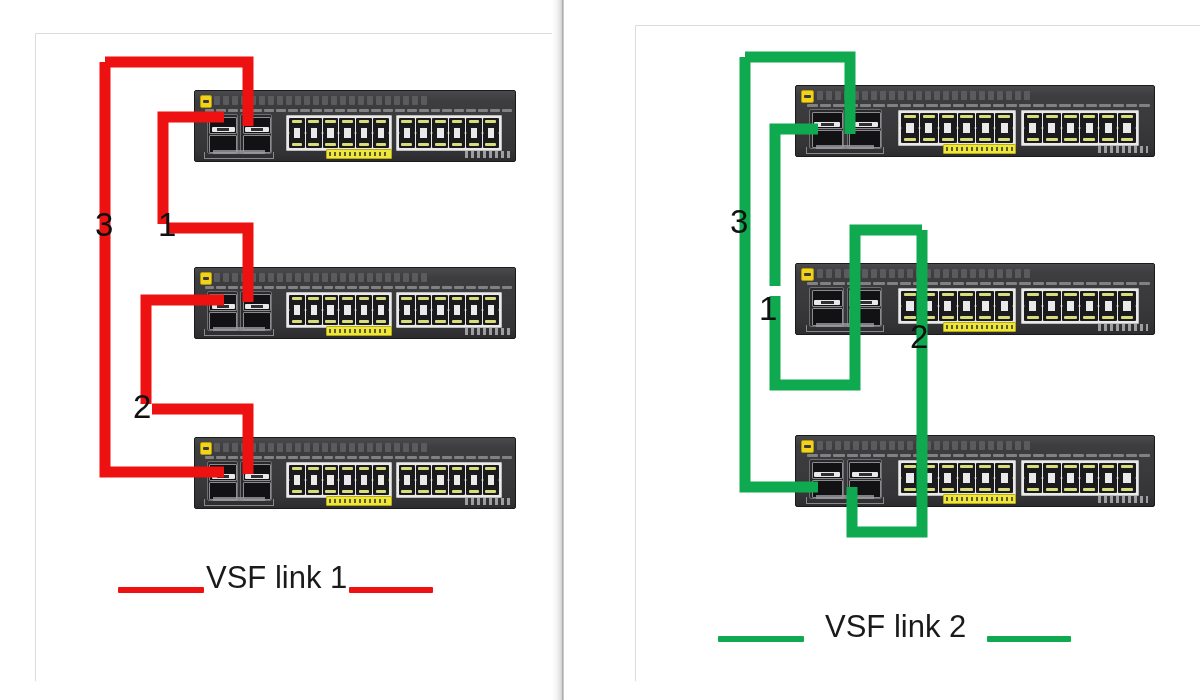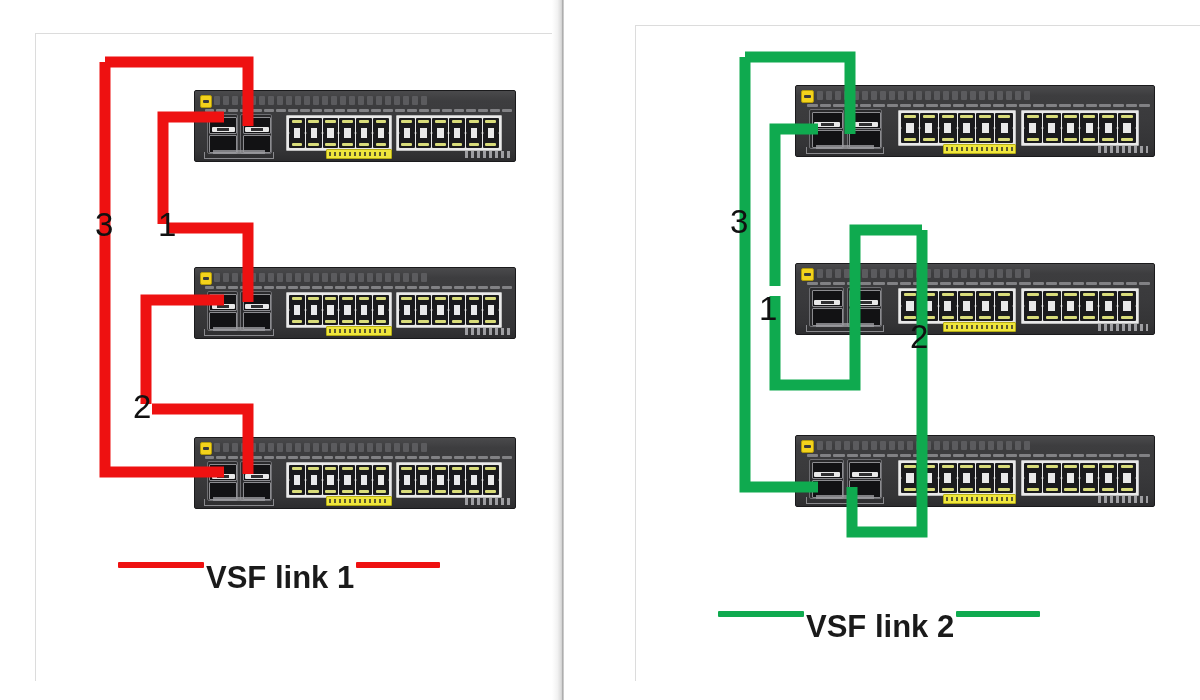--- a/index.html
+++ b/index.html
@@ -245,23 +245,22 @@
     font-size: 33px;
     color: #111111;
     line-height: 1;
     white-space: nowrap;
   }
 
   
   .legend {
     position: absolute;
     display: flex;
-    align-items: flex-start;
+    align-items: flex-end;
     white-space: nowrap;
-    font-weight: bold;
   }
   .legend .seg {
     display: block;
     height: 6px;
     border-radius: 1px;
   }
   .legend .seg.a { width: 86px; }
   .legend .seg.b { width: 84px; }
   .legend .txt {
     font-family: "Liberation Sans", sans-serif;
@@ -1243,19 +1242,19 @@
       <div class="port-num" style="left: 759px; top: 292px;">1</div>
       <div class="port-num" style="left: 910px; top: 320px;">2</div>
     </div>
 
   <div class="legend" id="legend-left" style="left:118px; top:562px;">
     <span class="seg a" style="background: rgb(238, 17, 17);"></span>
     <span class="txt">VSF link 1</span>
     <span class="seg b" style="background: rgb(238, 17, 17);"></span>
   </div>
 
-  <div class="legend" id="legend-right" style="left:718px; top:611px;">
+  <div class="legend" id="legend-right" style="left:718px; top:611px;gap:19px;">
     <span class="seg a" style="background: rgb(15, 170, 79);"></span>
     <span class="txt">VSF link 2</span>
     <span class="seg b" style="background: rgb(15, 170, 79);"></span>
   </div>
 
 </div>
 
 </body></html>

